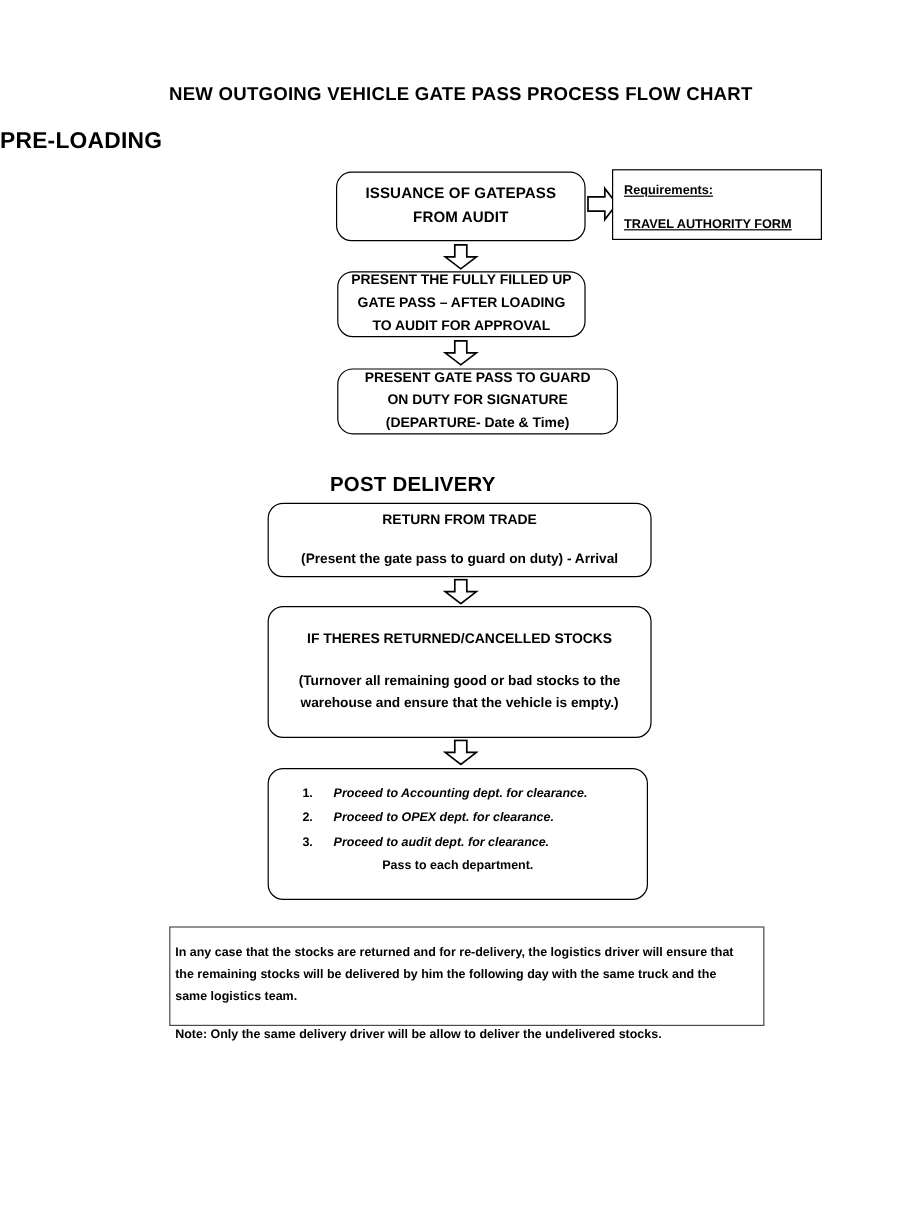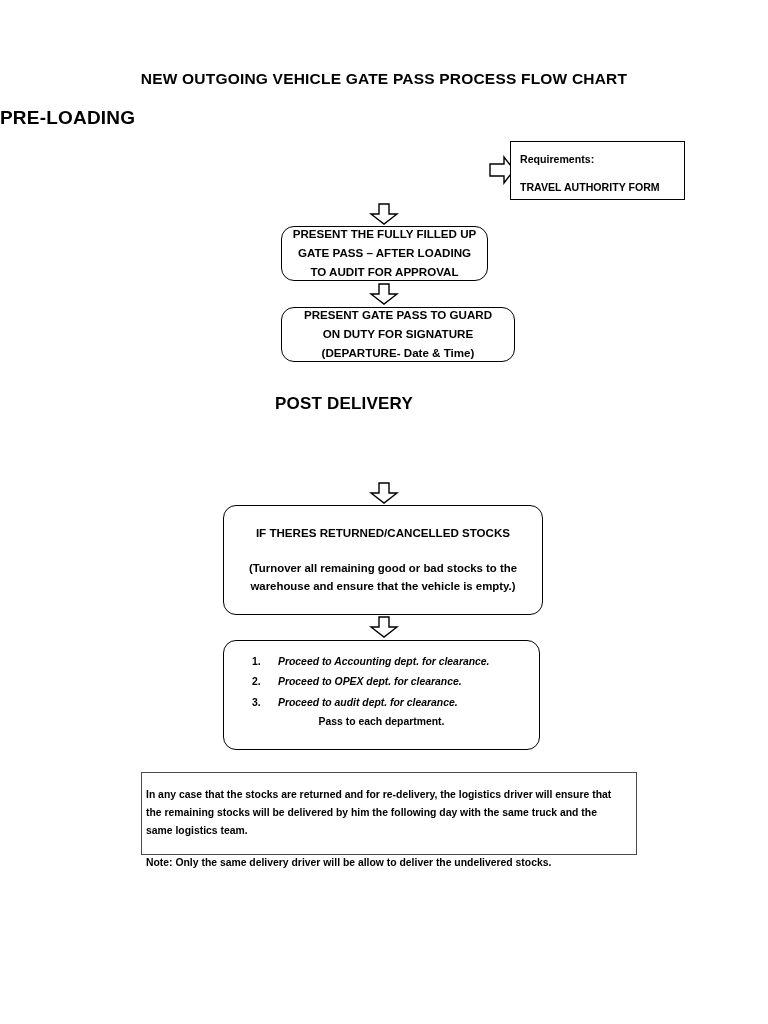--- a/index.html
+++ b/index.html
@@ -46,28 +46,32 @@
   .note-p + .note-p{margin-top:13px;}
 </style>
 </head>
 <body>
 
 <div class="page">
 
   <div class="abs title">NEW OUTGOING VEHICLE GATE PASS PROCESS FLOW CHART</div>
   <div class="abs subtitle">PRE-LOADING</div>
 
+  <div class="abs box" style="left:280px;top:143px;width:208px;height:58px;">
+    <span class="ln t-upper">ISSUANCE OF GATEPASS</span>
+    <span class="ln t-upper">FROM AUDIT</span>
+  </div>
 
   <div class="arrow-right" style="left:489px;top:155px;">
     <svg viewBox="0 0 26 30" preserveAspectRatio="none">
       <polygon points="1,9 15,9 15,2 25,15 15,28 15,21 1,21" fill="#fff" stroke="#000" stroke-width="1.4" stroke-linejoin="miter"></polygon>
     </svg>
   </div>
 
-  <div class="abs box sq" style="left:510px;top:141px;width:175px;height:59px;padding:9px 0 0 9px;justify-content:flex-start;">
+  <div class="abs box sq" style="left:510px;top:141px;width:175px;height:59px;padding:9px 0 0 9px;justify-content:flex-start;text-decoration:underline;">
     <span class="ln t-req">Requirements:</span>
     <span class="ln t-req" style="margin-top:11px;">TRAVEL AUTHORITY FORM</span>
   </div>
 
   <div class="arrow-down" style="left:369px;top:203px;">
     <svg viewBox="0 0 30 22" preserveAspectRatio="none">
       <polygon points="10,1 20,1 20,11 28,11 15,21 2,11 10,11" fill="#fff" stroke="#000" stroke-width="1.4" stroke-linejoin="miter"></polygon>
     </svg>
   </div>
 
@@ -84,20 +88,24 @@
   </div>
 
   <div class="abs box" style="left:281px;top:307px;width:234px;height:55px;">
     <span class="ln t-bold">PRESENT GATE PASS TO GUARD</span>
     <span class="ln t-bold">ON DUTY FOR SIGNATURE</span>
     <span class="ln t-bold">(DEPARTURE- Date &amp; Time)</span>
   </div>
 
   <div class="abs section-head" style="top:394px;">POST DELIVERY</div>
 
+  <div class="abs box" style="left:223px;top:419px;width:320px;height:62px;">
+    <span class="ln t-bold">RETURN FROM TRADE</span>
+    <span class="ln t-reg" style="margin-top:13px;">(Present the gate pass to guard on duty) - Arrival</span>
+  </div>
 
   <div class="arrow-down" style="left:369px;top:482px;">
     <svg viewBox="0 0 30 22" preserveAspectRatio="none">
       <polygon points="10,1 20,1 20,11 28,11 15,21 2,11 10,11" fill="#fff" stroke="#000" stroke-width="1.4" stroke-linejoin="miter"></polygon>
     </svg>
   </div>
 
   <div class="abs box" style="left:223px;top:505px;width:320px;height:110px;">
     <span class="ln t-bold">IF THERES RETURNED/CANCELLED STOCKS</span>
     <span class="ln t-reg" style="margin-top:16px;">(Turnover all remaining good or bad stocks to the</span>

